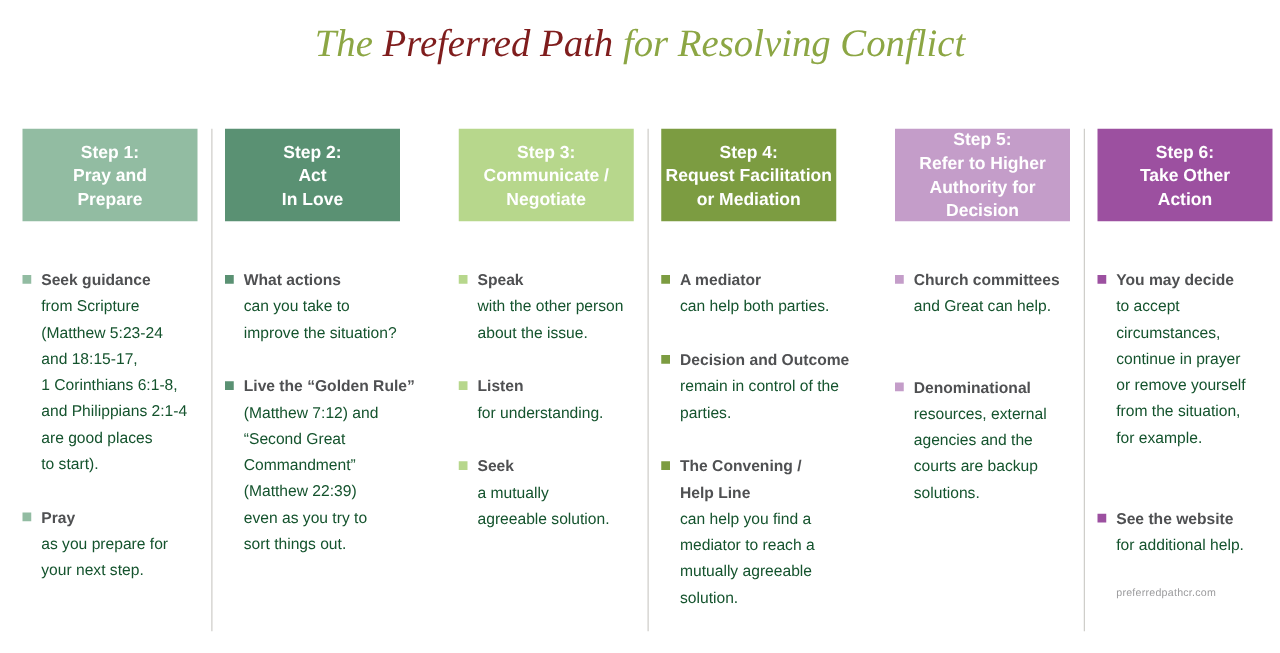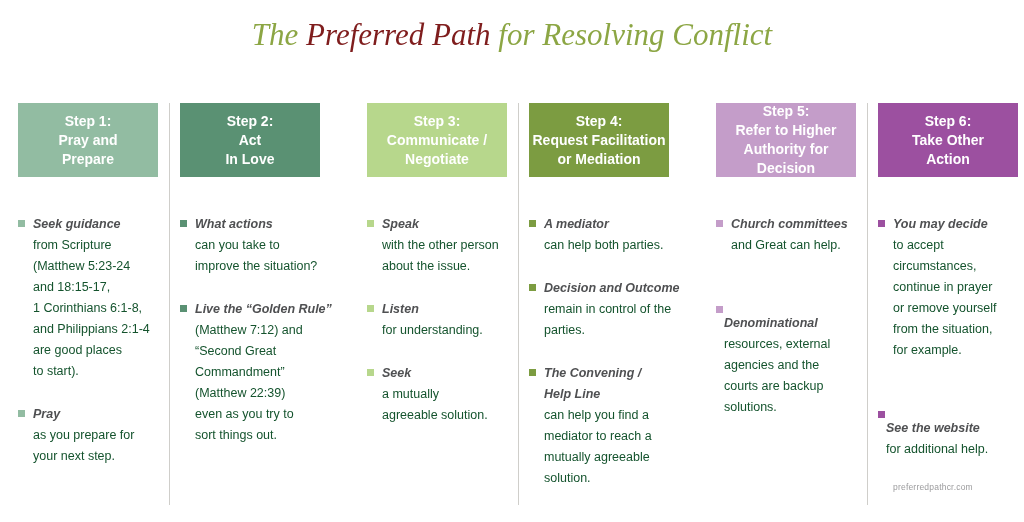--- a/index.html
+++ b/index.html
@@ -57,39 +57,38 @@
     font-size: 14px;
     line-height: 19px;
     white-space: pre-line;
     padding: 0 1px;
     box-sizing: border-box;
   }
 
   
   .bullets { margin-top: 37px; }
   .bullet { display: flex; margin-bottom: 22px; }
-  .bullet.gap-xl { margin-top: 44px; flex-direction: column; }
+  .bullet.gap-xl { margin-top: 44px; }
   .marker {
     width: 7px; height: 7px;
     background: var(--col-color);
     margin-top: 6px;
     flex: none;
   }
   .bullet-body {
     margin-left: 8px;
     margin-right: -18px;   
     font-size: 12.5px;
     line-height: 21px;
   }
   .lead {
     display: block;
     white-space: pre;
     font-weight: bold;
     color: #4f5052;
-    font-style: italic;
   }
   .btext {
     display: block;
     white-space: pre-line;
     color: #14532d;
   }
 
   .site {
     margin-top: 8px;
     margin-left: 15px;

